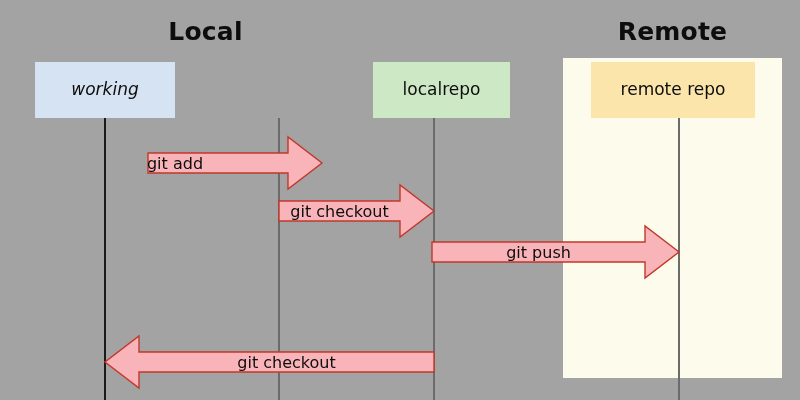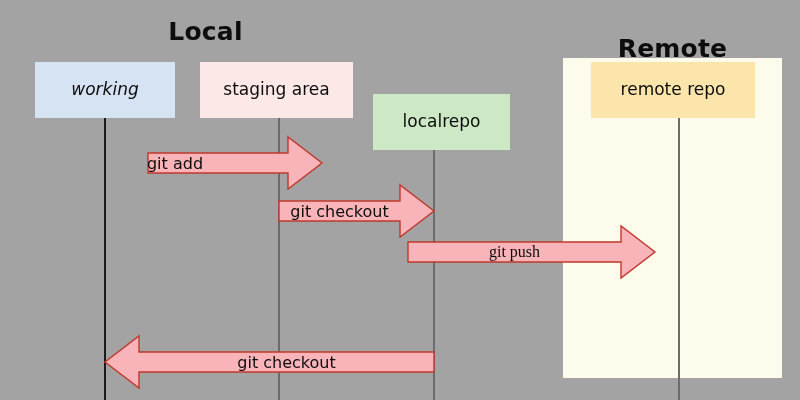--- a/index.html
+++ b/index.html
@@ -70,60 +70,55 @@
     left: 0;
     pointer-events: none;
   }
 </style>
 </head>
 <body>
 
 <div id="diagram">
     <div class="remote-band" style="left: 563px; top: 58px; width: 219px; height: 320px; background: rgb(253, 251, 235);"></div>
     <div class="region-title" style="left: 39px; top: 17px; width: 333px;">Local</div>
-    <div class="region-title" style="left: 563px; top: 17px; width: 219px; margin-top: 17px;">Remote</div>
+    <div class="region-title" style="left: 563px; top: 17px; width: 219px;">Remote</div>
     <div class="lifeline" style="left: 104px; top: 118px; height: 282px; background: rgb(26, 26, 26);"></div>
     <div class="lifeline" style="left: 278px; top: 118px; height: 282px; background: rgb(107, 107, 107);"></div>
     <div class="lifeline" style="left: 433px; top: 118px; height: 282px; background: rgb(107, 107, 107);"></div>
     <div class="lifeline" style="left: 678px; top: 118px; height: 282px; background: rgb(107, 107, 107);"></div>
     <div class="arrow-wrap" style="left: 105px; top: 137px; width: 174px; height: 52px; padding-left: 43px;">
       <svg width="174" height="52" viewBox="0 0 174 52">
         <polygon points="0,16 140,16 140,0 174,26 140,52 140,36 0,36" fill="#f9b4b9" stroke="#c0392b" stroke-width="1.4" stroke-linejoin="miter"></polygon>
       </svg>
       <div class="arrow-label" style="width: 140px; left: 0px;">git add</div>
     </div>
     <div class="arrow-wrap" style="left: 279px; top: 185px; width: 155px; height: 52px;">
       <svg width="155" height="52" viewBox="0 0 155 52">
         <polygon points="0,16 121,16 121,0 155,26 121,52 121,36 0,36" fill="#f9b4b9" stroke="#c0392b" stroke-width="1.4" stroke-linejoin="miter"></polygon>
       </svg>
       <div class="arrow-label" style="width: 121px; left: 0px;">git checkout</div>
     </div>
-    <div class="arrow-wrap" style="left: 408px; top: 226px; width: 247px; height: 52px; font-family: Liberation Serif, serif;">
+    <div class="arrow-wrap" style="left: 432px; top: 226px; width: 247px; height: 52px;">
       <svg width="247" height="52" viewBox="0 0 247 52">
         <polygon points="0,16 213,16 213,0 247,26 213,52 213,36 0,36" fill="#f9b4b9" stroke="#c0392b" stroke-width="1.4" stroke-linejoin="miter"></polygon>
       </svg>
       <div class="arrow-label" style="width: 213px; left: 0px;">git push</div>
     </div>
     <div class="arrow-wrap" style="left: 105px; top: 336px; width: 329px; height: 52px;">
       <svg width="329" height="52" viewBox="0 0 329 52">
         <polygon points="329,16 34,16 34,0 0,26 34,52 34,36 329,36" fill="#f9b4b9" stroke="#c0392b" stroke-width="1.4" stroke-linejoin="miter"></polygon>
       </svg>
       <div class="arrow-label" style="width: 295px; left: 34px;">git checkout</div>
     </div>
     <div class="actor-box" style="left: 35px; top: 62px; width: 140px; height: 56px; background: rgb(214, 227, 243); font-style: italic;">
       <div>
         <span>working</span>
       </div>
     </div>
-    <div class="actor-box" style="left: 200px; top: 62px; width: 153px; height: 56px; background: rgb(253, 232, 232);">
-      <div>
-        <span>staging area</span>
-      </div>
-    </div>
-    <div class="actor-box" style="left: 373px; top: 62px; width: 137px; height: 56px; background: rgb(205, 232, 196); margin-top: 32px;">
+    <div class="actor-box" style="left: 373px; top: 62px; width: 137px; height: 56px; background: rgb(205, 232, 196);">
       <div>
         <span>localrepo</span>
       </div>
     </div>
     <div class="actor-box" style="left: 591px; top: 62px; width: 164px; height: 56px; background: rgb(251, 229, 171);">
       <div>
         <span>remote repo</span>
       </div>
     </div>
   </div>

